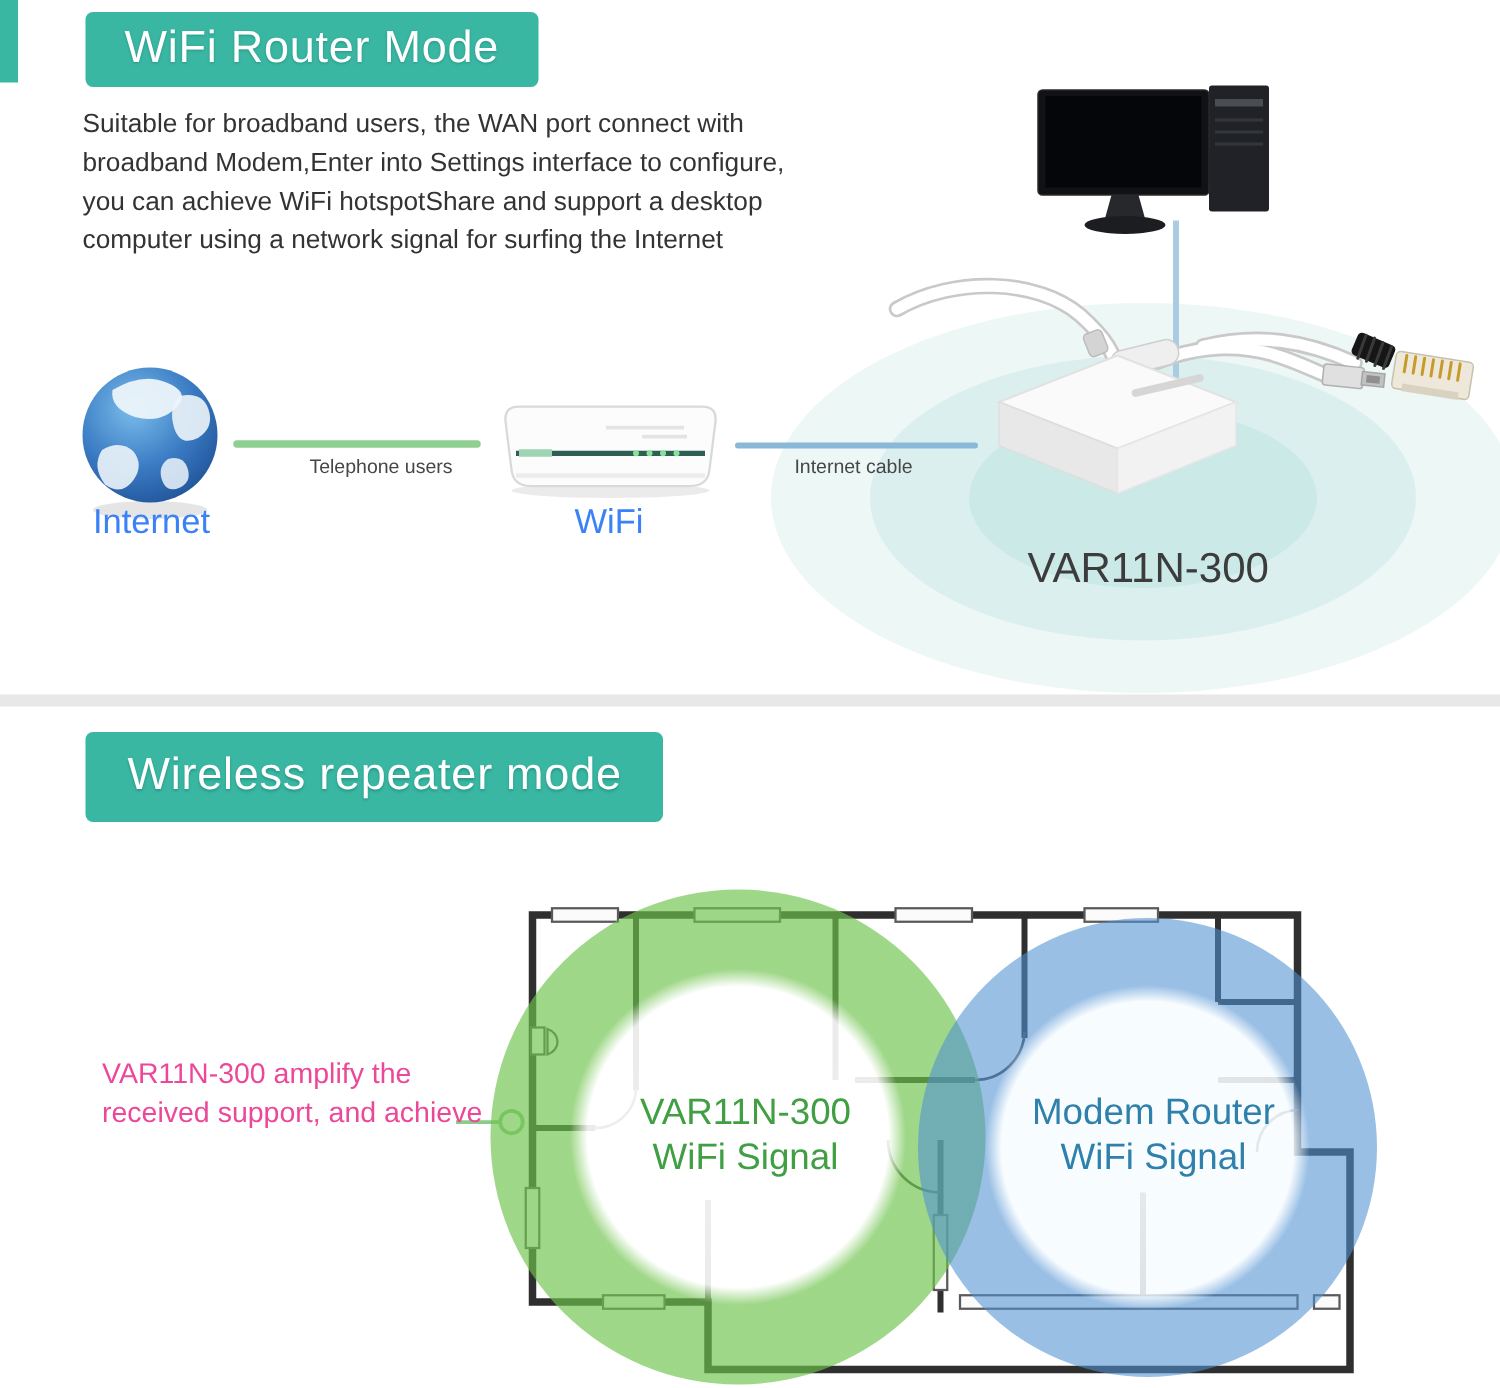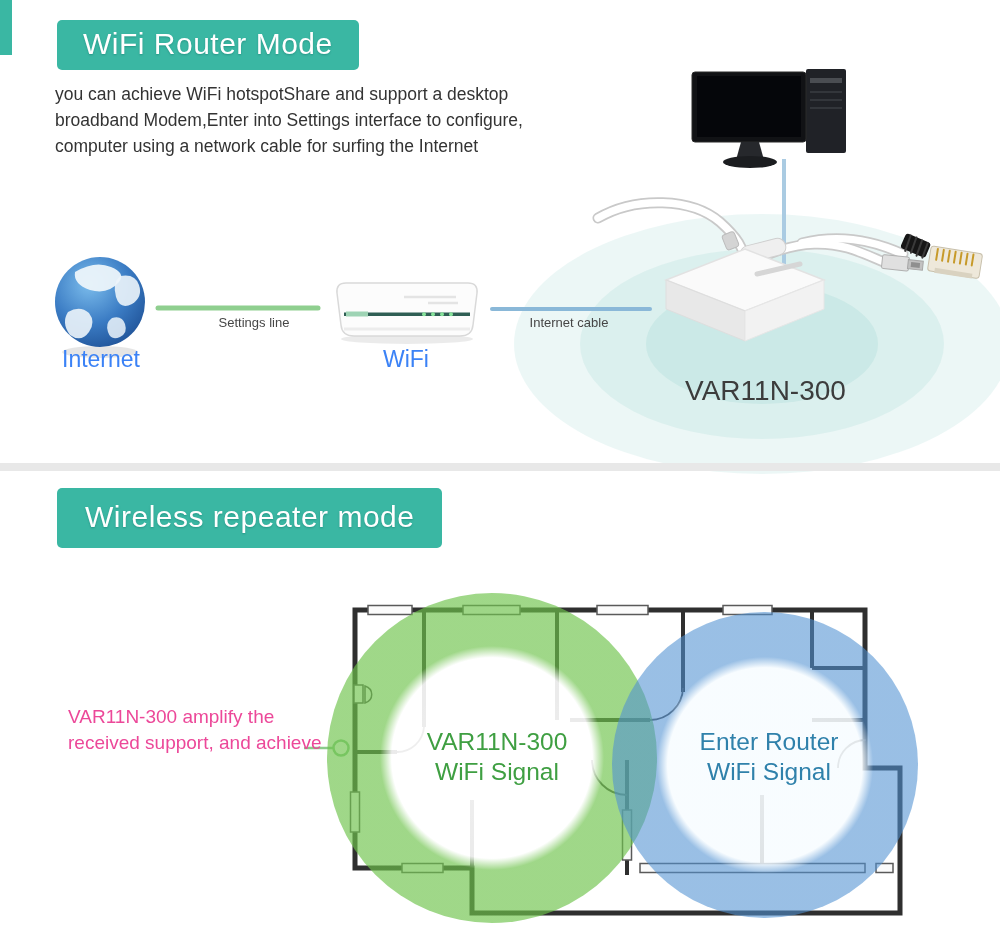--- a/index.html
+++ b/index.html
@@ -14,21 +14,21 @@
   .corner-strip{position:absolute;left:0;top:0;width:12px;height:55px;background:#3ab7a3;}
   
   .desc{position:absolute;left:55px;top:70px;font-size:17.5px;line-height:25.8px;color:#333;}
   
   .tinylbl{position:absolute;font-size:13px;color:#464646;text-align:center;width:160px;}
   .nodelbl{position:absolute;font-size:23px;color:#3b82f6;text-align:center;width:120px;}
   .devlbl{position:absolute;left:663px;top:363px;width:205px;text-align:center;
           font-size:28px;color:#3c3c3c;}
   .divider{position:absolute;left:0;top:463px;width:1000px;height:8px;background:#e8e8e8;}
   
-  .section-top{position:absolute;left:0;top:12px;width:1000px;height:519px;overflow:hidden;border-radius:18px;}
+  .section-top{position:absolute;left:0;top:0;width:1000px;height:519px;overflow:hidden;border-radius:18px;}
   .fullsvg{position:absolute;left:0;top:0;}
   
   .sigcircle{position:absolute;border-radius:50%;}
   .green-circle{left:327px;top:593px;width:330px;height:330px;
     background:radial-gradient(circle,
       rgba(255,255,255,0.93) 0%, rgba(255,255,255,0.90) 43%,
       rgba(110,195,75,0.66) 48%, rgba(110,195,75,0.66) 71%,
       rgba(110,195,75,0.40) 76%, rgba(110,195,75,0.40) 96%,
       rgba(110,195,75,0) 100%);}
   .blue-circle{left:612px;top:612px;width:306px;height:306px;
@@ -131,26 +131,27 @@
         <path d="M745,299 L824,268 L824,297 L745,329 Z" fill="#f2f2f2" stroke="#e6e6e6" stroke-width="1"></path>
         <path d="M757,262 L800,252" stroke="#d6d6d6" stroke-width="5" stroke-linecap="round"></path>
       </g>
     </svg>
 
     <div class="mode-header h1">
       <span>WiFi Router Mode</span>
     </div>
 
     <div class="desc">
+      <div>Suitable for broadband users, the WAN port connect with</div>
+      <div>broadband Modem,Enter into Settings interface to configure,</div>
       <div>you can achieve WiFi hotspotShare and support a desktop</div>
-      <div>broadband Modem,Enter into Settings interface to configure,</div>
-      <div>computer using a network cable for surfing the Internet</div>
-    </div>
-
-    <div class="tinylbl" style="left:174px;top:303px;">Settings line</div>
+      <div>computer using a network signal for surfing the Internet</div>
+    </div>
+
+    <div class="tinylbl" style="left:174px;top:303px;">Telephone users</div>
     <div class="tinylbl" style="left:489px;top:303px;">Internet cable</div>
     <div class="nodelbl" style="left:41px;top:334px;">Internet</div>
     <div class="nodelbl" style="left:346px;top:334px;">WiFi</div>
     <div class="devlbl">VAR11N-300</div>
   </div>
 
   <div class="corner-strip"></div>
   <div class="divider"></div>
 
   <div>
@@ -196,21 +197,21 @@
     </svg>
 
     <div class="sigcircle green-circle"></div>
     <div class="sigcircle blue-circle"></div>
 
     <div class="circle-label green-label">
       <div>VAR11N-300</div>
       <div>WiFi Signal</div>
     </div>
     <div class="circle-label blue-label">
-      <div>Enter Router</div>
+      <div>Modem Router</div>
       <div>WiFi Signal</div>
     </div>
 
     <div class="mode-header h2">
       <span>Wireless repeater mode</span>
     </div>
 
     <div class="callout">
       <div>VAR11N-300 amplify the</div>
       <div>received support, and achieve</div>

